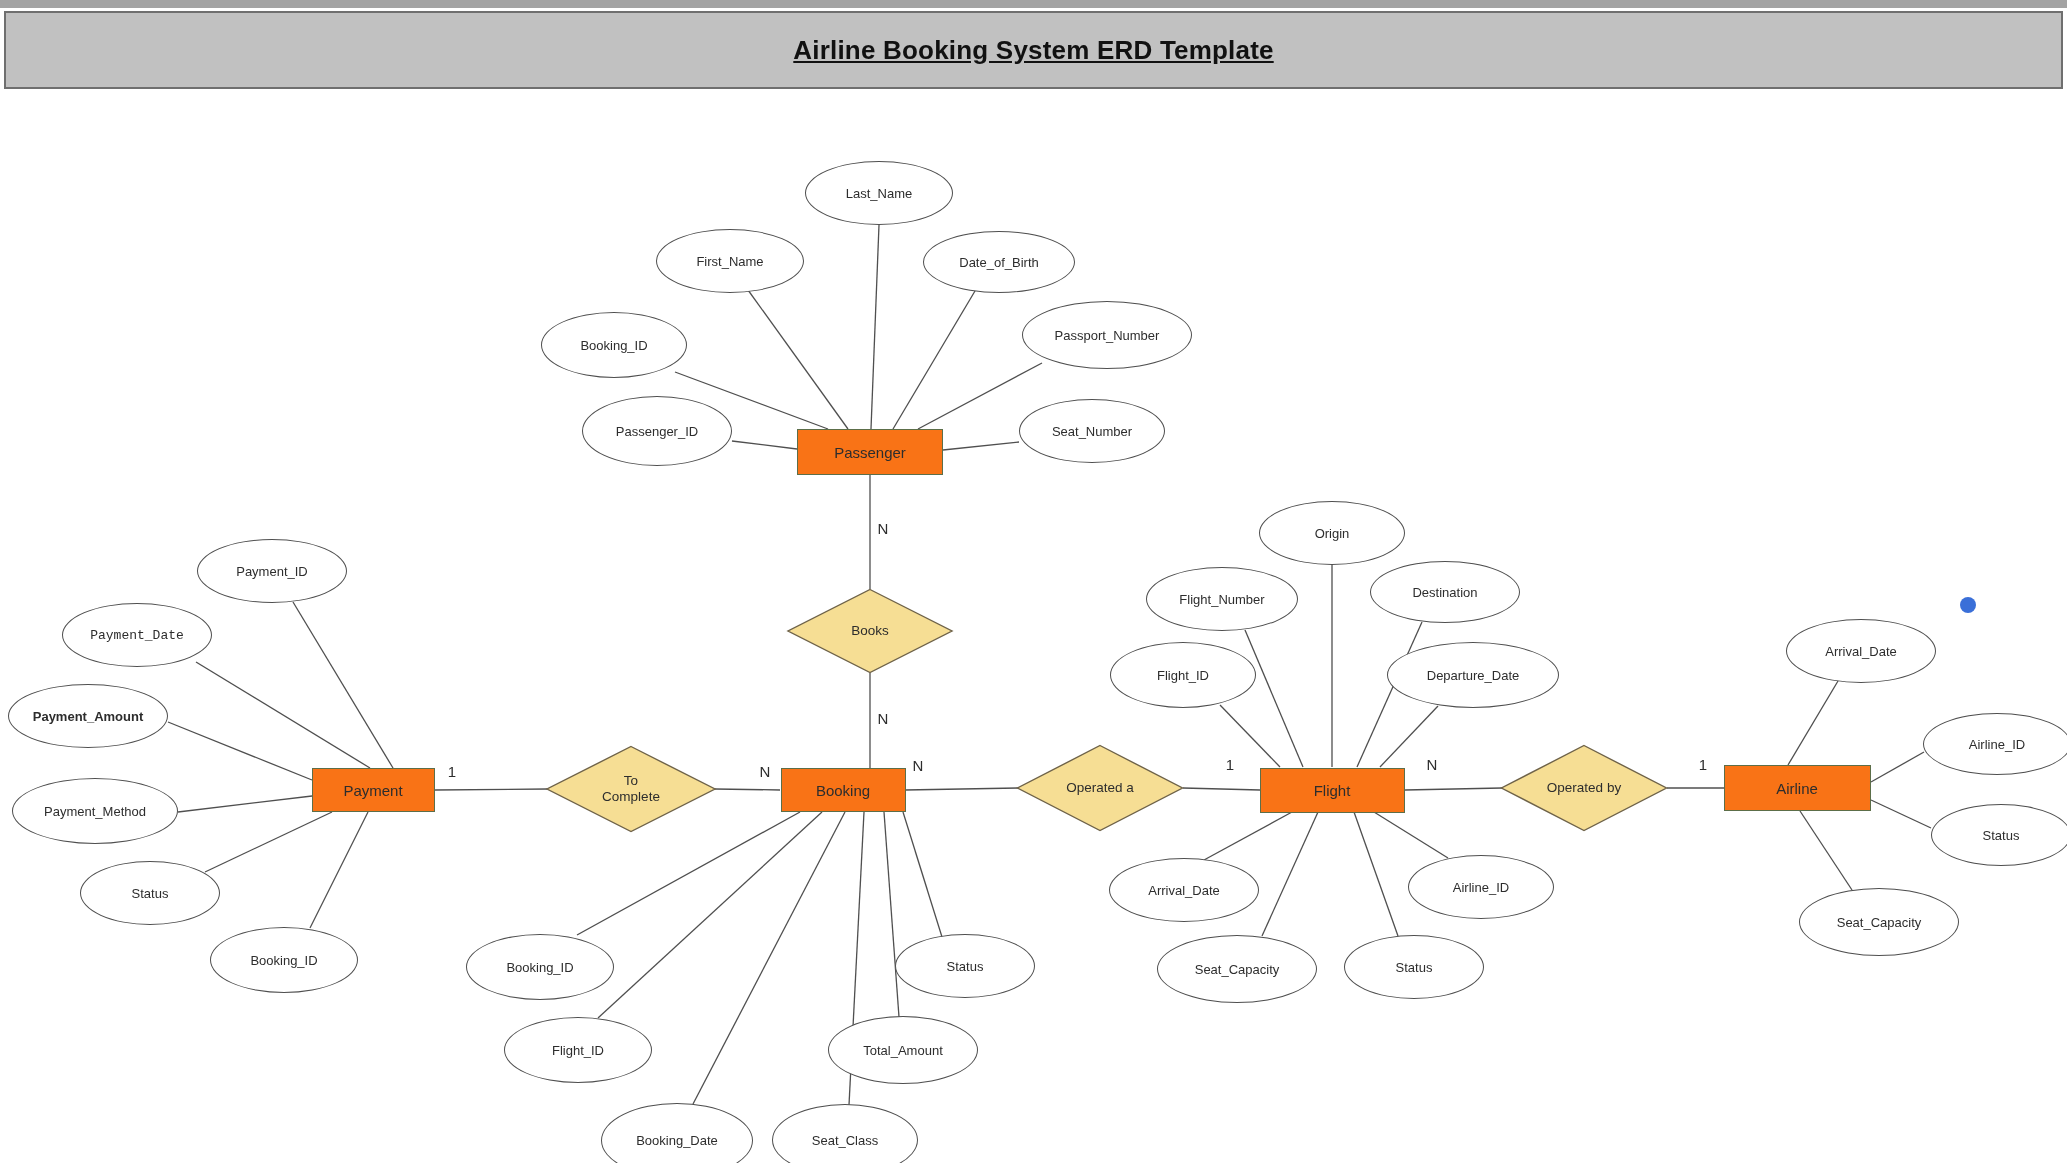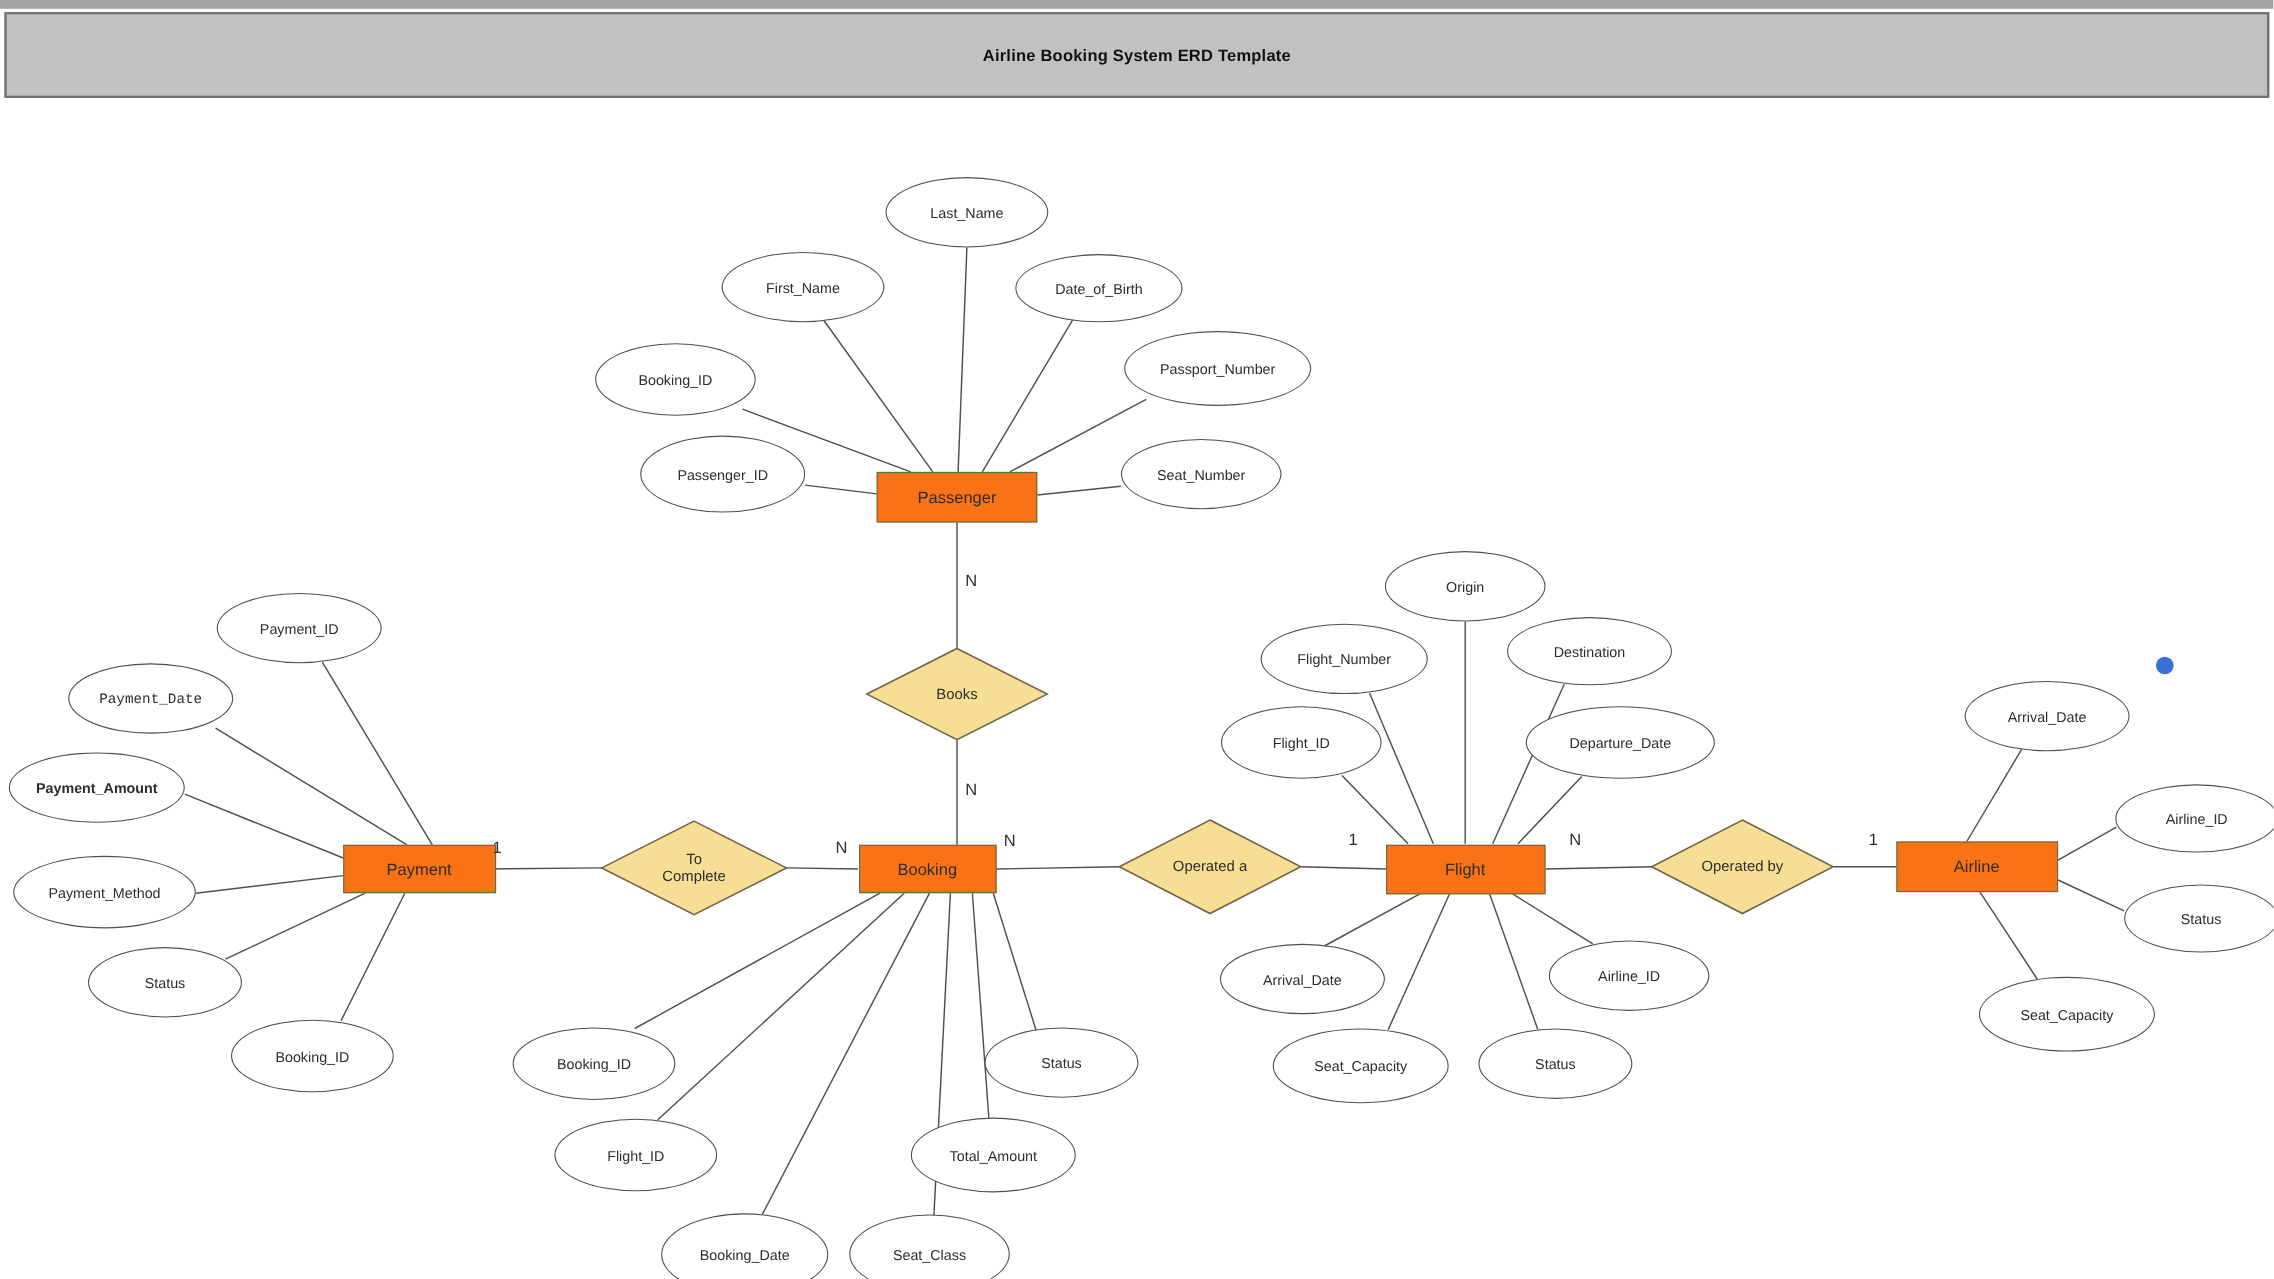--- a/index.html
+++ b/index.html
@@ -5,21 +5,21 @@
   html,body{margin:0;padding:0;background:#fff;}
   #canvas{
     position:relative;width:2067px;height:1163px;overflow:hidden;background:#ffffff;
     font-family:"Liberation Sans","DejaVu Sans",sans-serif;color:#2d2d2d;
   }
   #top-strip{position:absolute;left:0;top:0;width:100%;height:8px;background:#a3a3a3;}
   #title-bar{
     position:absolute;left:4px;right:4px;top:11px;height:78px;background:#c1c1c1;
     border:2px solid #6f6f6f;box-sizing:border-box;display:flex;align-items:center;justify-content:center;
   }
-  #title-bar .title{font-size:15px;font-weight:bold;color:#111;letter-spacing:.2px;}
+  #title-bar .title{font-size:26px;font-weight:bold;color:#111;letter-spacing:.2px;text-decoration:underline;}
   svg#wires{position:absolute;left:0;top:0;}
   .node{position:absolute;box-sizing:border-box;display:flex;align-items:center;justify-content:center;text-align:center;}
   .entity{background:#f97316;border:1.5px solid #5c6e49;font-size:15px;}
   .attribute{background:#ffffff;border:1.4px solid #4f4f4f;border-radius:50%;font-size:13px;}
   .rel-label{position:absolute;display:flex;align-items:center;justify-content:center;text-align:center;font-size:13.5px;line-height:1.18;pointer-events:none;}
   .card{position:absolute;font-size:15px;transform:translate(-50%,-50%);}
   #blue-dot{position:absolute;border-radius:50%;}
 </style>
 </head>
 <body>
@@ -106,21 +106,21 @@
       <div class="node attribute" style="left: 1387px; top: 642px; width: 172px; height: 66px;">Departure_Date</div>
       <div class="node attribute" style="left: 1109px; top: 858px; width: 150px; height: 64px;">Arrival_Date</div>
       <div class="node attribute" style="left: 1408px; top: 855px; width: 146px; height: 64px;">Airline_ID</div>
       <div class="node attribute" style="left: 1157px; top: 935px; width: 160px; height: 68px;">Seat_Capacity</div>
       <div class="node attribute" style="left: 1344px; top: 935px; width: 140px; height: 64px;">Status</div>
       <div class="node attribute" style="left: 1786px; top: 619px; width: 150px; height: 64px;">Arrival_Date</div>
       <div class="node attribute" style="left: 1923px; top: 713px; width: 148px; height: 62px;">Airline_ID</div>
       <div class="node attribute" style="left: 1931px; top: 804px; width: 140px; height: 62px;">Status</div>
       <div class="node attribute" style="left: 1799px; top: 888px; width: 160px; height: 68px;">Seat_Capacity</div>
       <div class="node entity" style="left: 797px; top: 429px; width: 146px; height: 46px;">Passenger</div>
-      <div class="node entity" style="left: 311.5px; top: 768px; width: 139px; height: 44px;">Payment</div>
+      <div class="node entity" style="left: 311.5px; top: 768px; width: 123px; height: 44px;">Payment</div>
       <div class="node entity" style="left: 780.5px; top: 768px; width: 125px; height: 44px;">Booking</div>
       <div class="node entity" style="left: 1259.5px; top: 767.5px; width: 145px; height: 45px;">Flight</div>
       <div class="node entity" style="left: 1723.5px; top: 765px; width: 147px; height: 46px;">Airline</div>
       <div class="card" style="left: 883px; top: 528px;">N</div>
       <div class="card" style="left: 883px; top: 718px;">N</div>
       <div class="card" style="left: 452px; top: 771px;">1</div>
       <div class="card" style="left: 765px; top: 771px;">N</div>
       <div class="card" style="left: 918px; top: 765px;">N</div>
       <div class="card" style="left: 1230px; top: 764px;">1</div>
       <div class="card" style="left: 1432px; top: 764px;">N</div>

